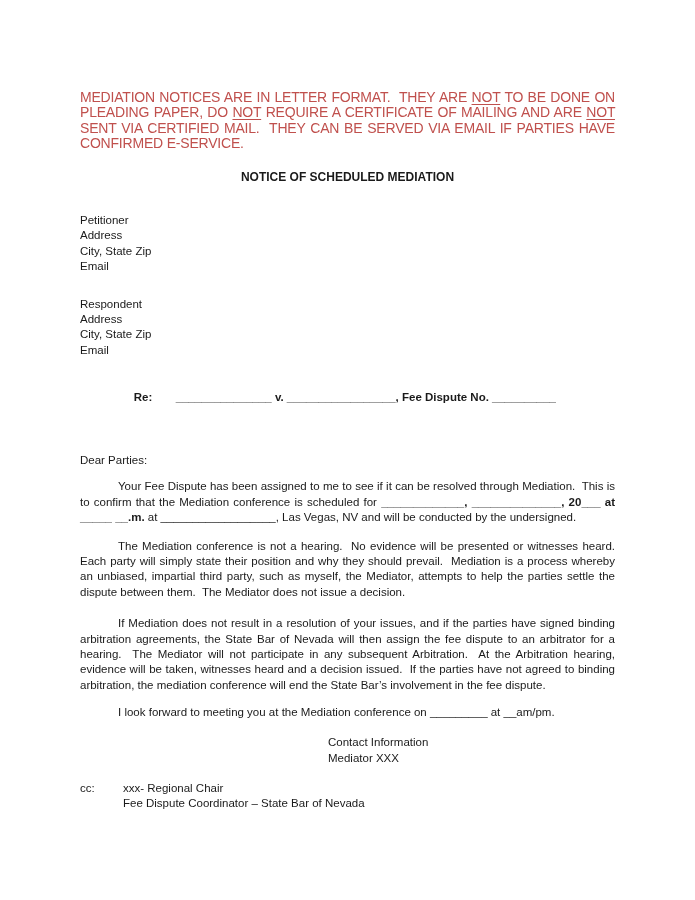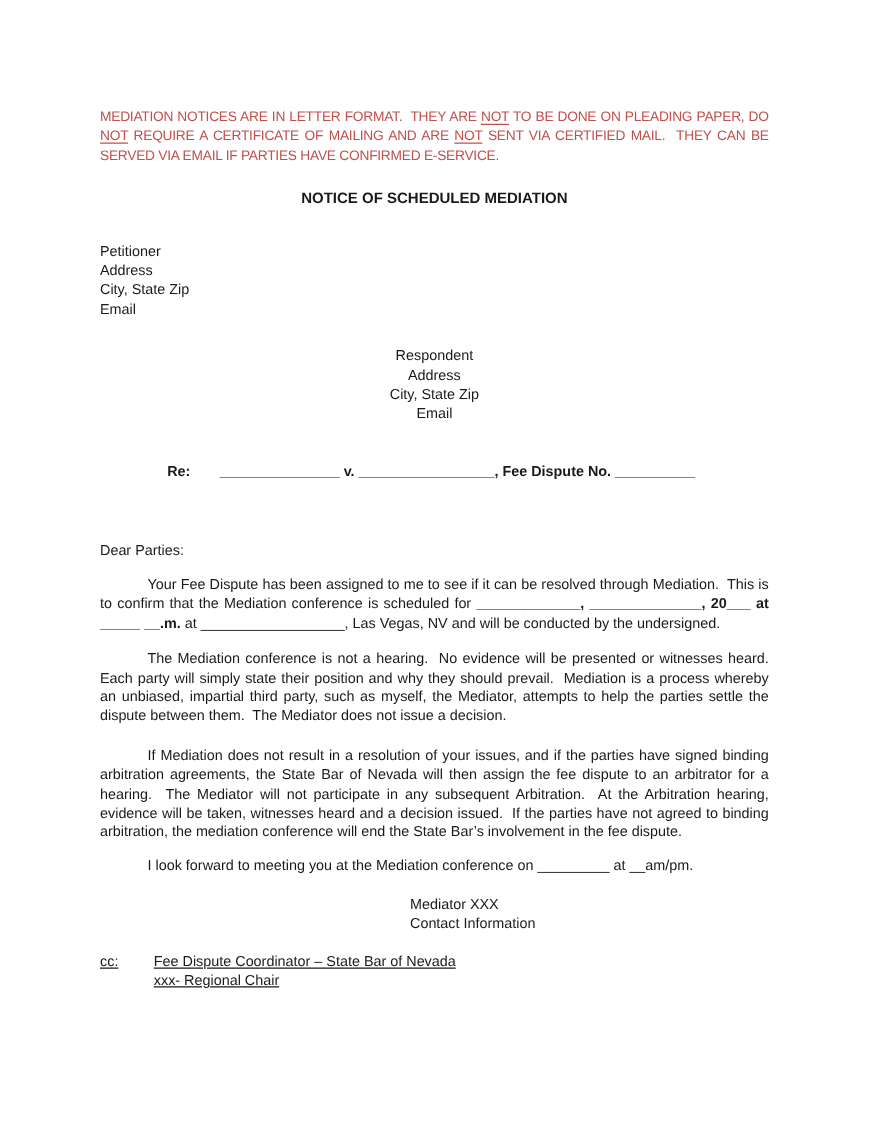--- a/index.html
+++ b/index.html
@@ -11,53 +11,53 @@
     padding: 76px 80px 0 80px;
     background: #ffffff;
     color: #1a1a1a;
     font-family: "Liberation Sans", sans-serif;
     font-size: 11.5px;
     line-height: 15.4px;
     overflow: hidden;
   }
   .warning {
     color: #C0504D;
-    font-size: 11px;
+    font-size: 14px;
     letter-spacing: -0.2px;
     text-align: justify;
     white-space: pre-wrap;
     margin-bottom: 18px;
   }
   .warning .u { text-decoration: underline; text-underline-offset: 2px; }
   .doc-title {
     text-align: center;
     font-weight: bold;
     font-size: 12px;
     margin-bottom: 28px;
   }
   .date-line { padding-left: 372px; margin-bottom: 28px; }
   .addr-block { margin-bottom: 22px; }
-  .addr-block.second { margin-bottom: 16px; text-align: center; }
+  .addr-block.second { margin-bottom: 16px; }
   .addr-line { display: block; }
   .re-line { font-weight: bold; padding-left: 41px; margin-bottom: 32px; white-space: pre-wrap; }
   .re-label { display: inline-block; width: 42px; }
   .salutation { }
   .para {
     text-align: justify;
     text-indent: 38px;
     white-space: pre-wrap;
   }
   .para .b { font-weight: bold; }
   .para1 { margin-bottom: 13px; }
   .para2 { margin-bottom: 16px; }
   .para3 { }
   .closing-line { padding-left: 38px; margin-bottom: 15px; white-space: pre-wrap; }
   .signature { margin-left: 248px; margin-bottom: 15px; }
   .sig-salutation { margin-bottom: 15.4px; }
-  .cc-block { display: flex; text-decoration: underline; }
+  .cc-block { display: flex; }
   .cc-label { width: 43px; flex: 0 0 43px; }
   .cc-lines span { display: block; }
 </style>
 </head>
 <body>
 
 <div class="page">
 
   <p class="warning"><span>MEDIATION NOTICES ARE IN LETTER FORMAT.  THEY ARE </span><span class="u">NOT</span><span> TO BE DONE ON PLEADING PAPER, DO </span><span class="u">NOT</span><span> REQUIRE A CERTIFICATE OF MAILING AND ARE </span><span class="u">NOT</span><span> SENT VIA CERTIFIED MAIL.  THEY CAN BE SERVED VIA EMAIL IF PARTIES HAVE CONFIRMED E-SERVICE.</span></p>
 
@@ -86,25 +86,25 @@
 
   <p class="para para1"><span>Your Fee Dispute has been assigned to me to see if it can be resolved through Mediation.  This is to confirm that the Mediation conference is scheduled for </span><span class="b">_____________, ______________, 20___ at _____ __.m.</span><span> at __________________, Las Vegas, NV and will be conducted by the undersigned.</span></p>
 
   <p class="para para2">The Mediation conference is not a hearing.  No evidence will be presented or witnesses heard.  Each party will simply state their position and why they should prevail.  Mediation is a process whereby an unbiased, impartial third party, such as myself, the Mediator, attempts to help the parties settle the dispute between them.  The Mediator does not issue a decision.</p>
 
   <p class="para para3">If Mediation does not result in a resolution of your issues, and if the parties have signed binding arbitration agreements, the State Bar of Nevada will then assign the fee dispute to an arbitrator for a hearing.  The Mediator will not participate in any subsequent Arbitration.  At the Arbitration hearing, evidence will be taken, witnesses heard and a decision issued.  If the parties have not agreed to binding arbitration, the mediation conference will end the State Bar’s involvement in the fee dispute.</p>
 
   <div class="closing-line">I look forward to meeting you at the Mediation conference on _________ at __am/pm.</div>
 
   <div class="signature">
+    <div>Contact Information</div>
     <div>Mediator XXX</div>
-    <div>Contact Information</div>
   </div>
 
   <div class="cc-block">
     <div class="cc-label">cc:</div>
     <div class="cc-lines">
+      <span>xxx- Regional Chair</span>
       <span>Fee Dispute Coordinator – State Bar of Nevada</span>
-      <span>xxx- Regional Chair</span>
     </div>
   </div>
 
 </div>
 
 </body></html>

